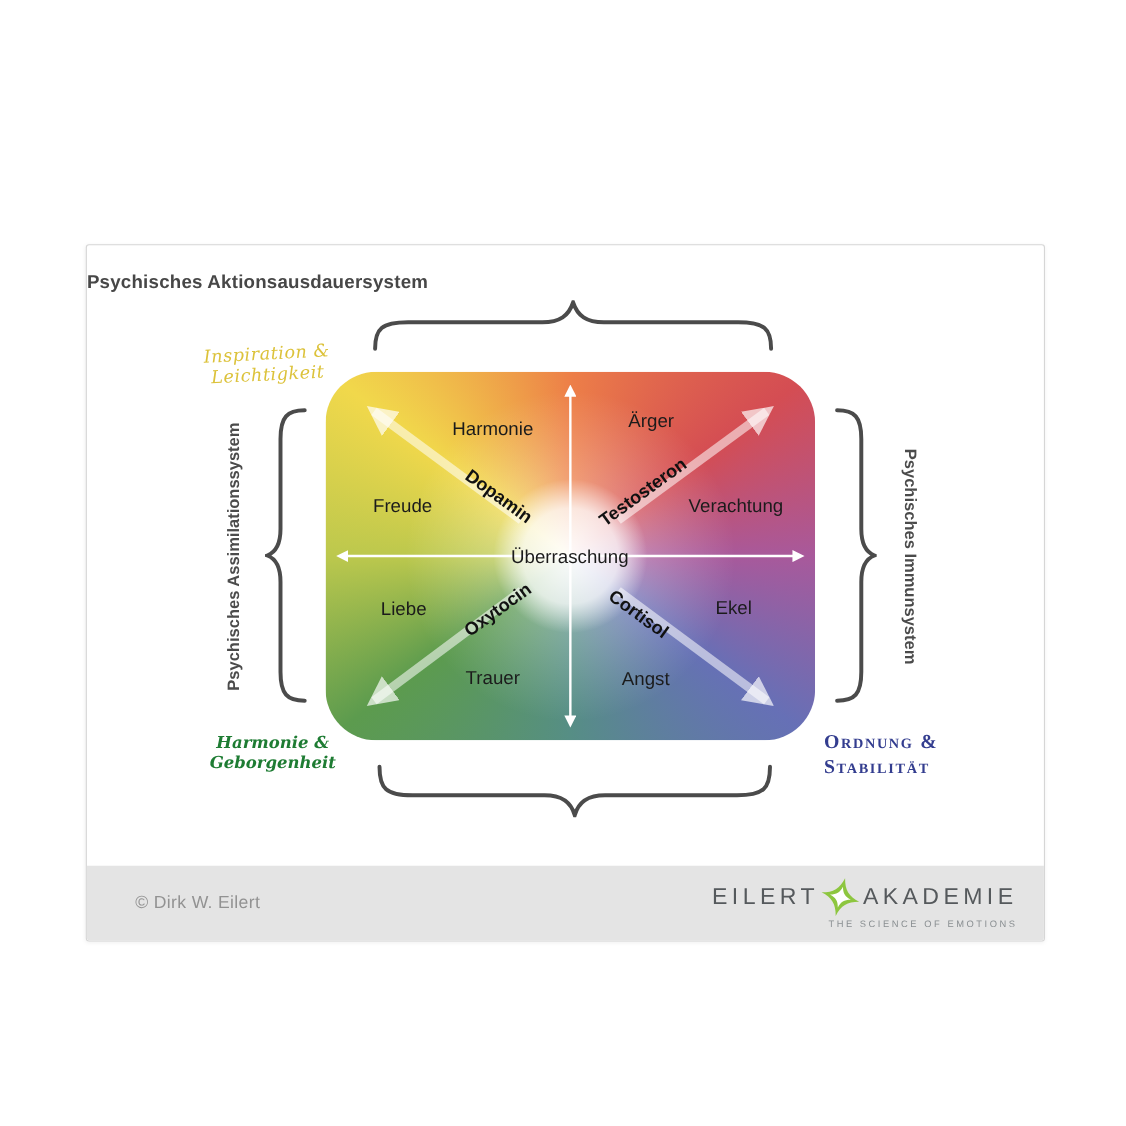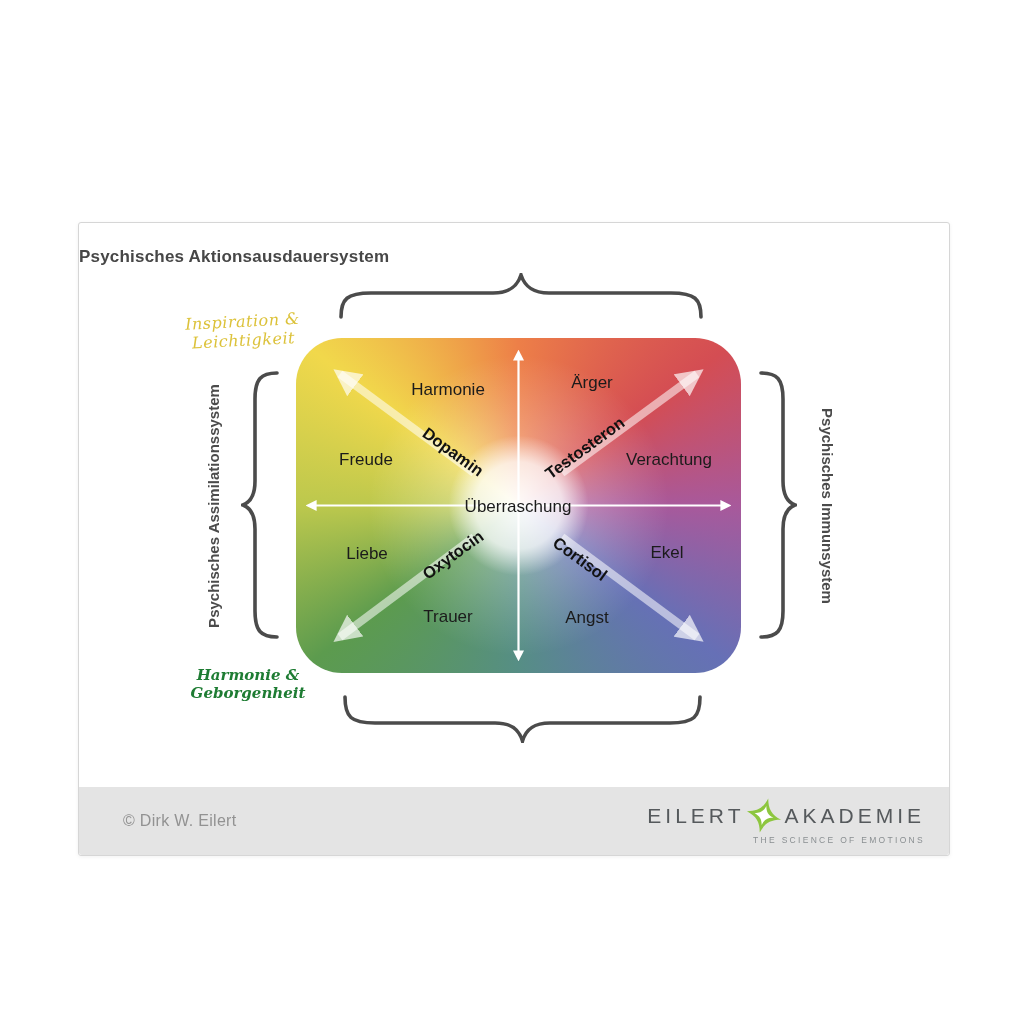--- a/index.html
+++ b/index.html
@@ -95,20 +95,24 @@
     </div>
 
     <div class="corner corner-tl">
       <div>Inspiration &amp;</div>
       <div>Leichtigkeit</div>
     </div>
     <div class="corner corner-bl">
       <div>Harmonie &amp;</div>
       <div>Geborgenheit</div>
     </div>
+    <div class="corner corner-br">
+      <div>Ordnung &amp;</div>
+      <div>Stabilität</div>
+    </div>
 
     <div class="field">
       <svg class="field-svg" width="445" height="335" viewBox="0 0 445 335">
         <defs>
           <radialGradient id="glow" cx="50%" cy="50%" r="50%">
             <stop offset="0%" stop-color="#ffffff" stop-opacity="0.92"></stop>
             <stop offset="62%" stop-color="#ffffff" stop-opacity="0.72"></stop>
             <stop offset="100%" stop-color="#ffffff" stop-opacity="0"></stop>
           </radialGradient>
           <marker id="bigArrow" viewBox="0 0 10 10" refX="7" refY="5" markerWidth="3.4" markerHeight="3.4" orient="auto-start-reverse">

